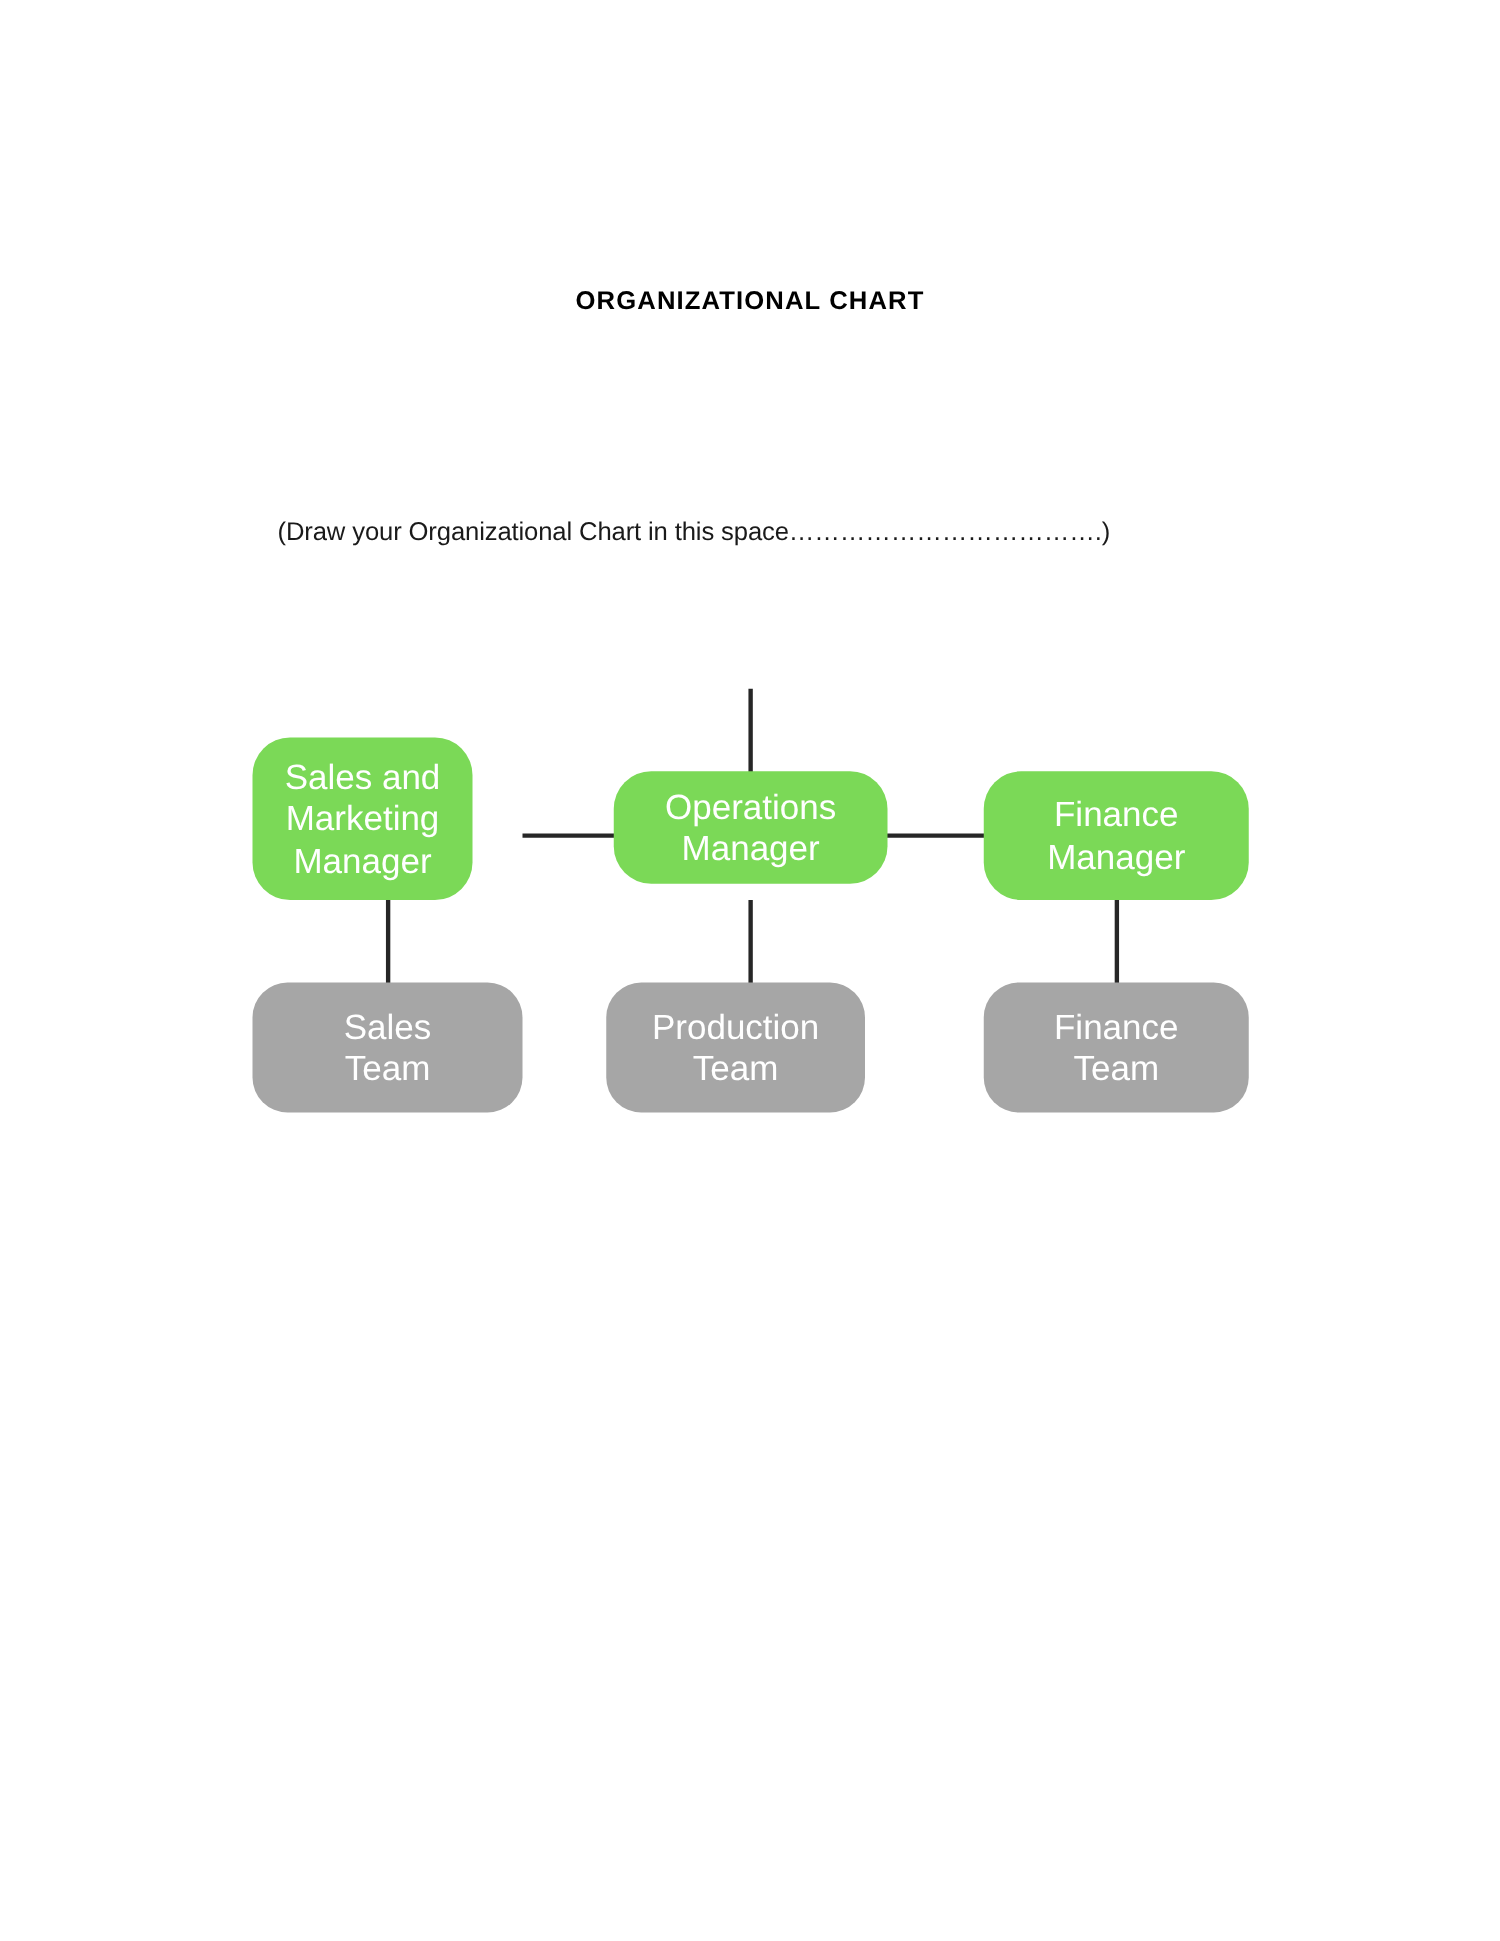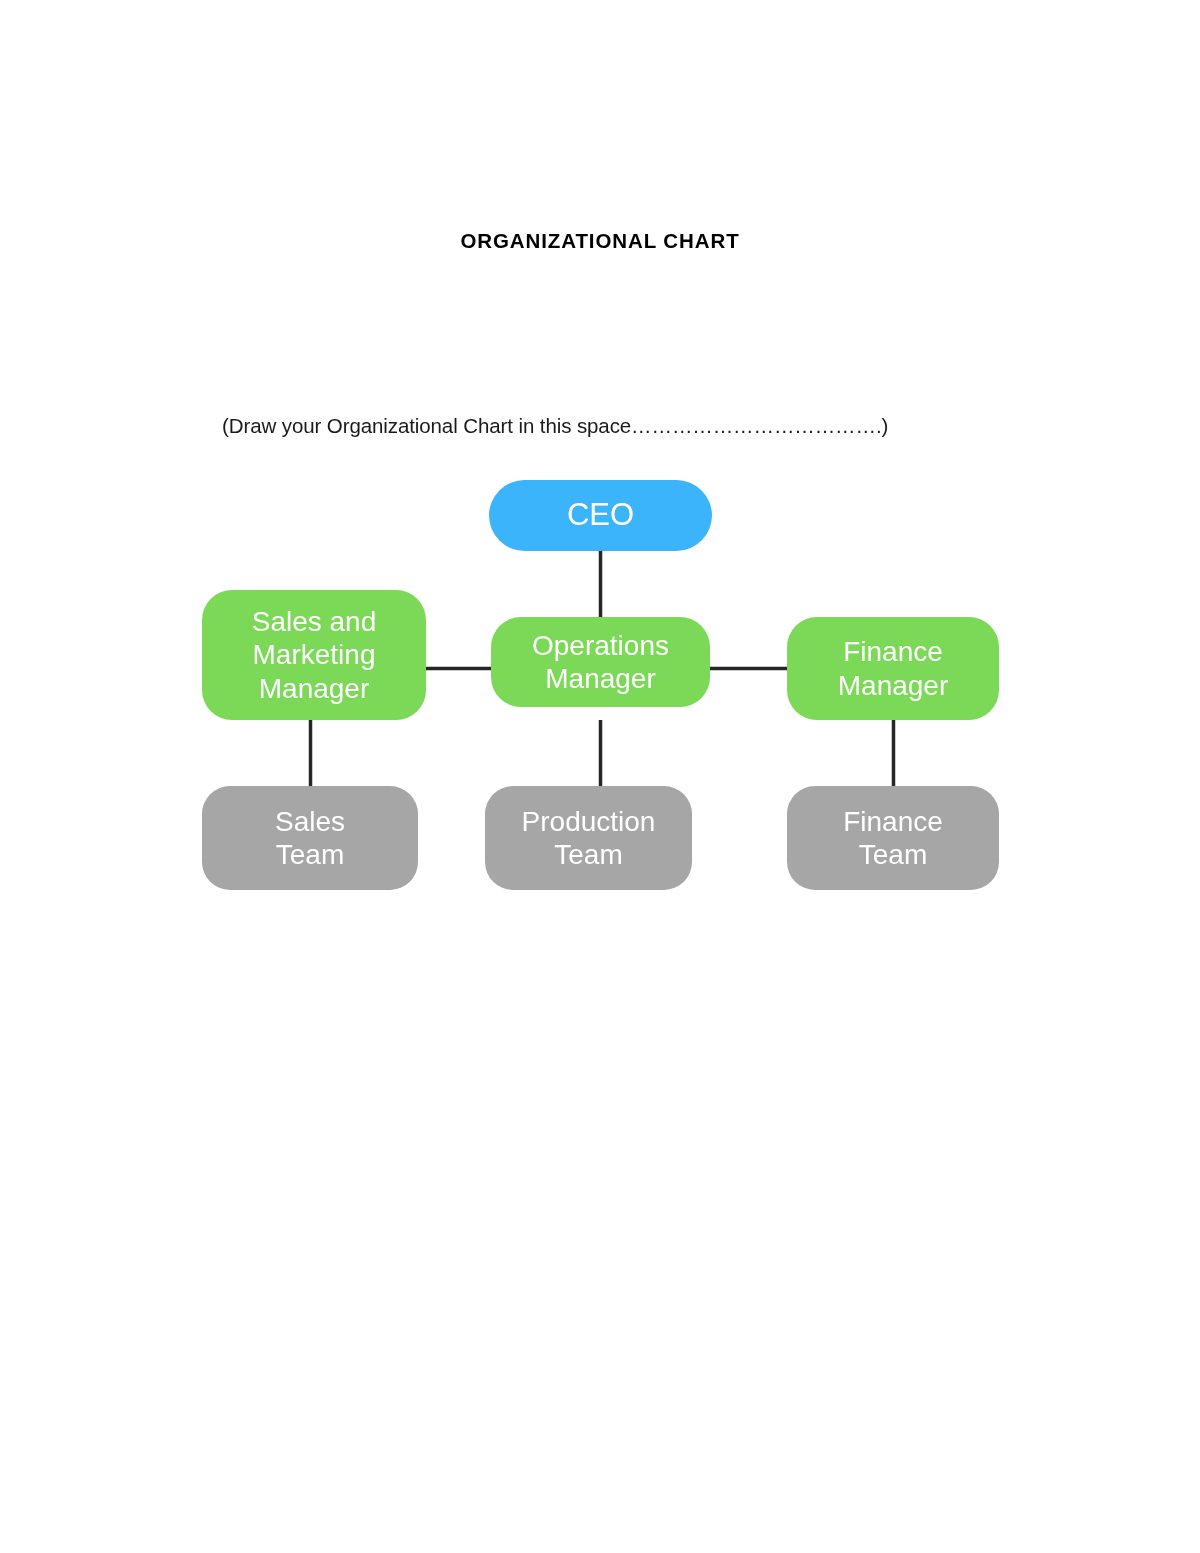--- a/index.html
+++ b/index.html
@@ -103,21 +103,21 @@
   
   .node-mgr {
     background: #7bd957;
     border-radius: 30px;
     font-size: 28px;
   }
 
   .node-sales-marketing-manager {
     left: 202px;
     top: 590px;
-    width: 224px;
+    width: 176px;
     height: 130px;
   }
 
   .node-operations-manager {
     left: 491px;
     top: 617px;
     width: 219px;
     height: 90px;
   }
 
@@ -161,23 +161,20 @@
 
       <line x1="709" y1="668.5" x2="788" y2="668.5" stroke="#262626" stroke-width="3.5"></line>
 
       <line x1="310.5" y1="720" x2="310.5" y2="787" stroke="#262626" stroke-width="3.5"></line>
 
       <line x1="600.5" y1="720" x2="600.5" y2="787" stroke="#262626" stroke-width="3.5"></line>
 
       <line x1="893.5" y1="720" x2="893.5" y2="787" stroke="#262626" stroke-width="3.5"></line>
     </svg>
 
-    <div class="node node-ceo">
-      <span class="node-label">CEO</span>
-    </div>
 
     <div class="node node-mgr node-sales-marketing-manager">
       <span class="node-label">Sales and
 Marketing
 Manager</span>
     </div>
 
     <div class="node node-mgr node-operations-manager">
       <span class="node-label">Operations
 Manager</span>

